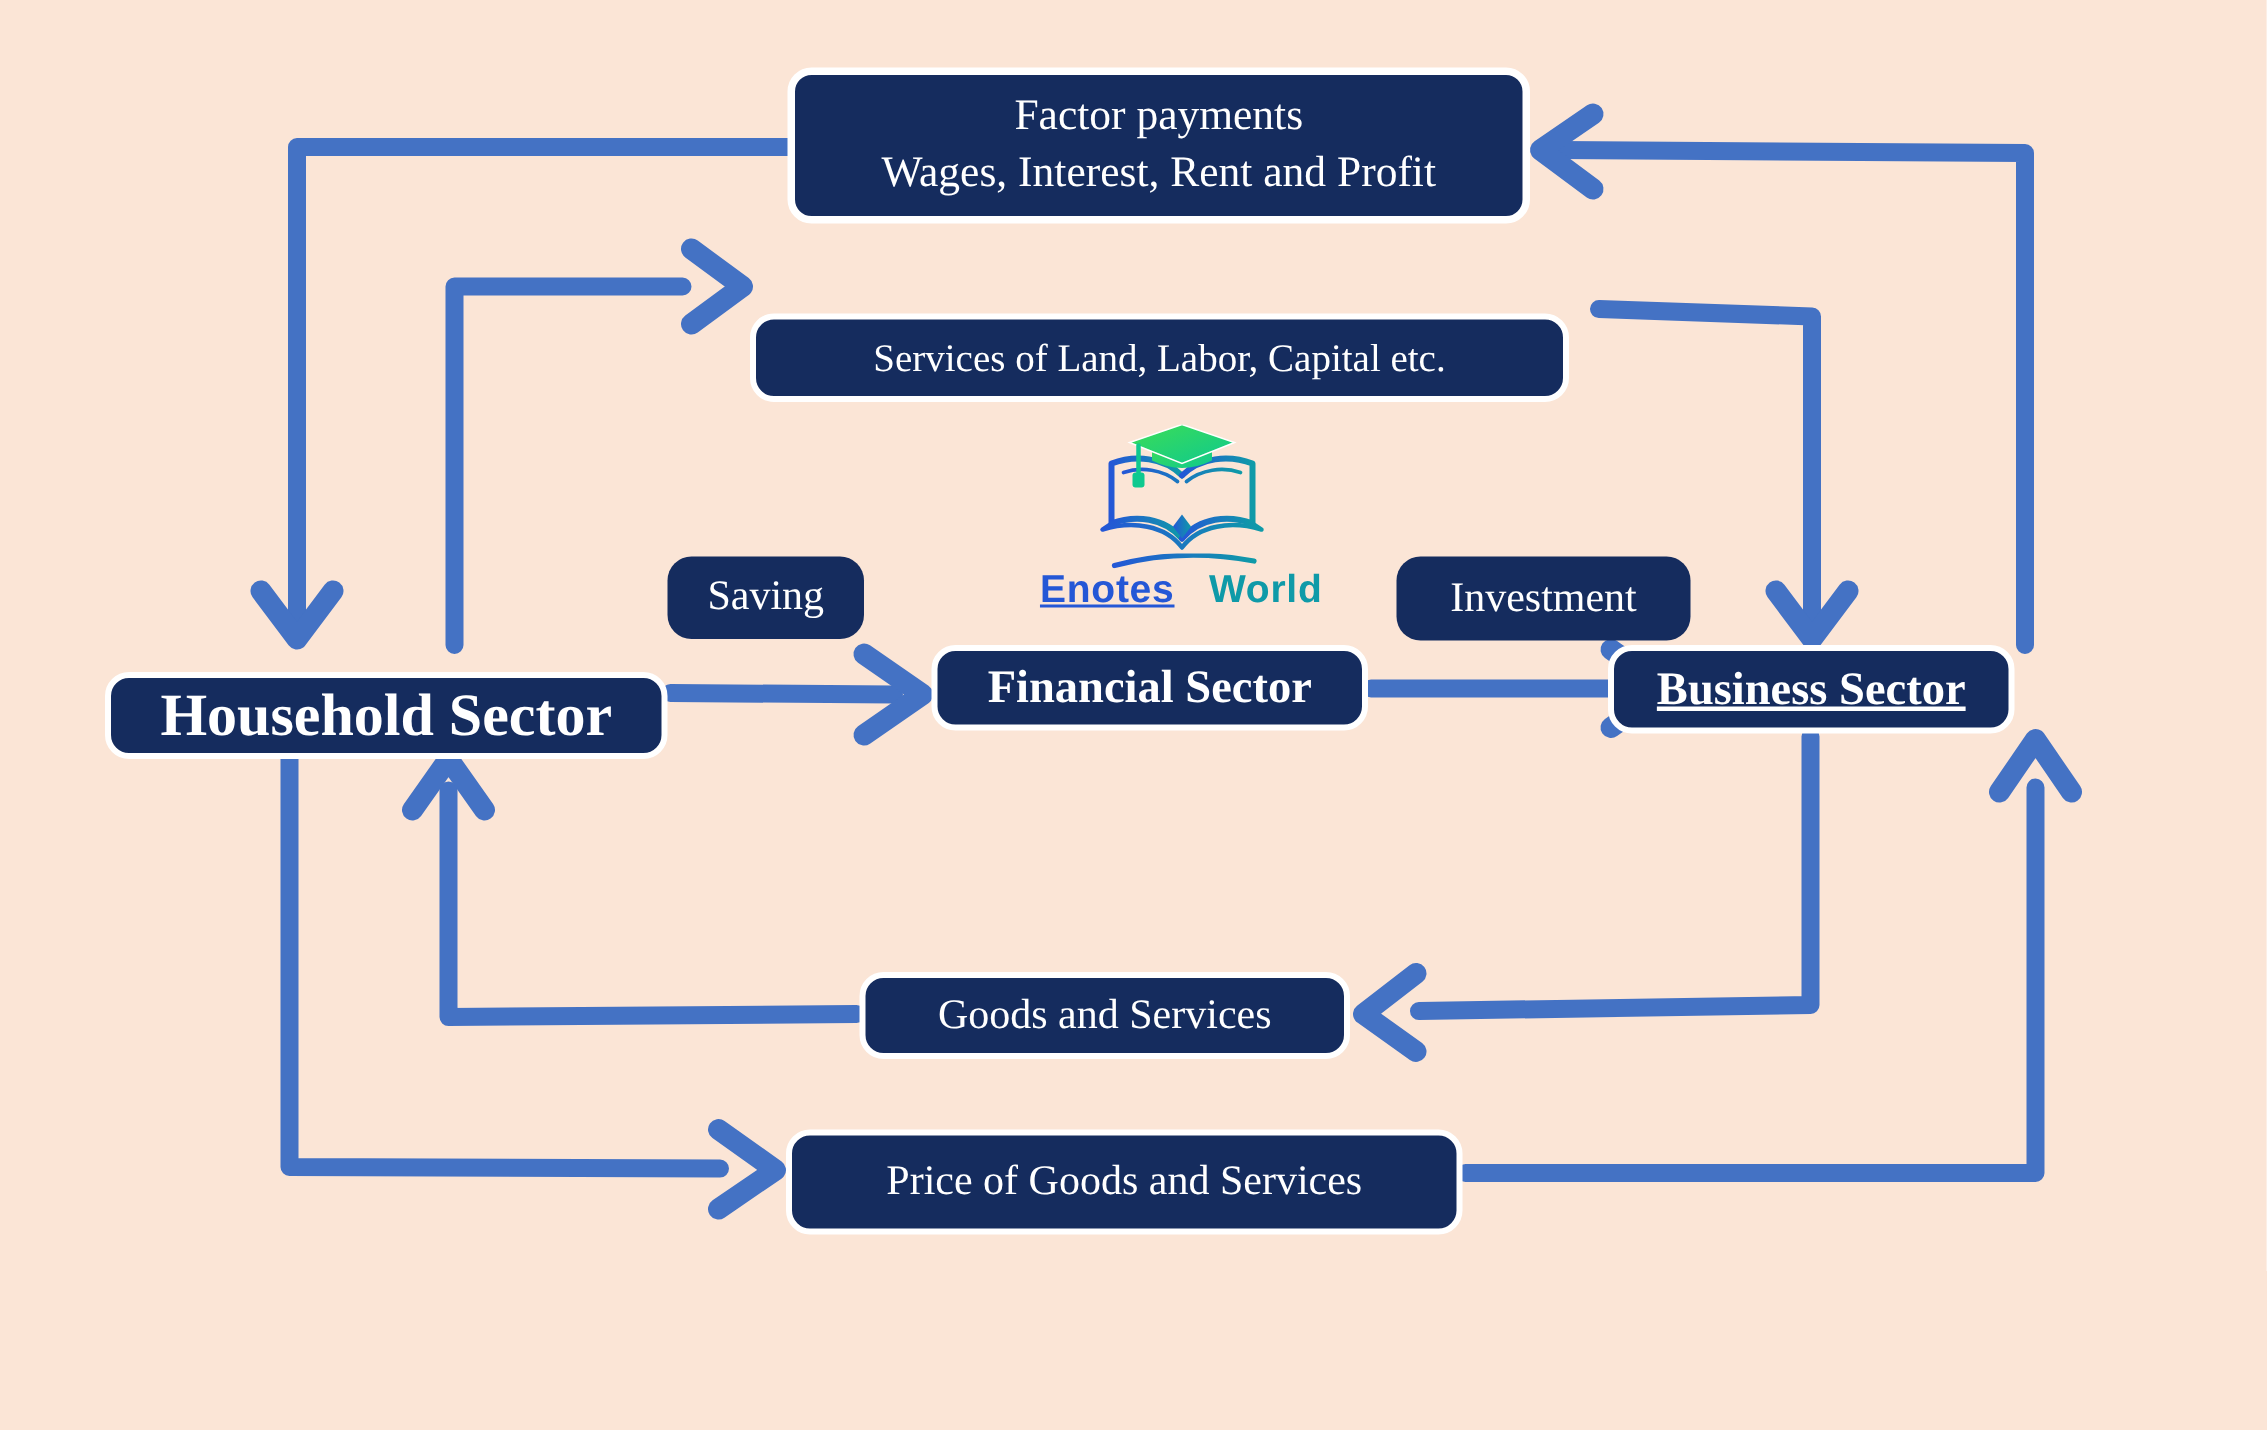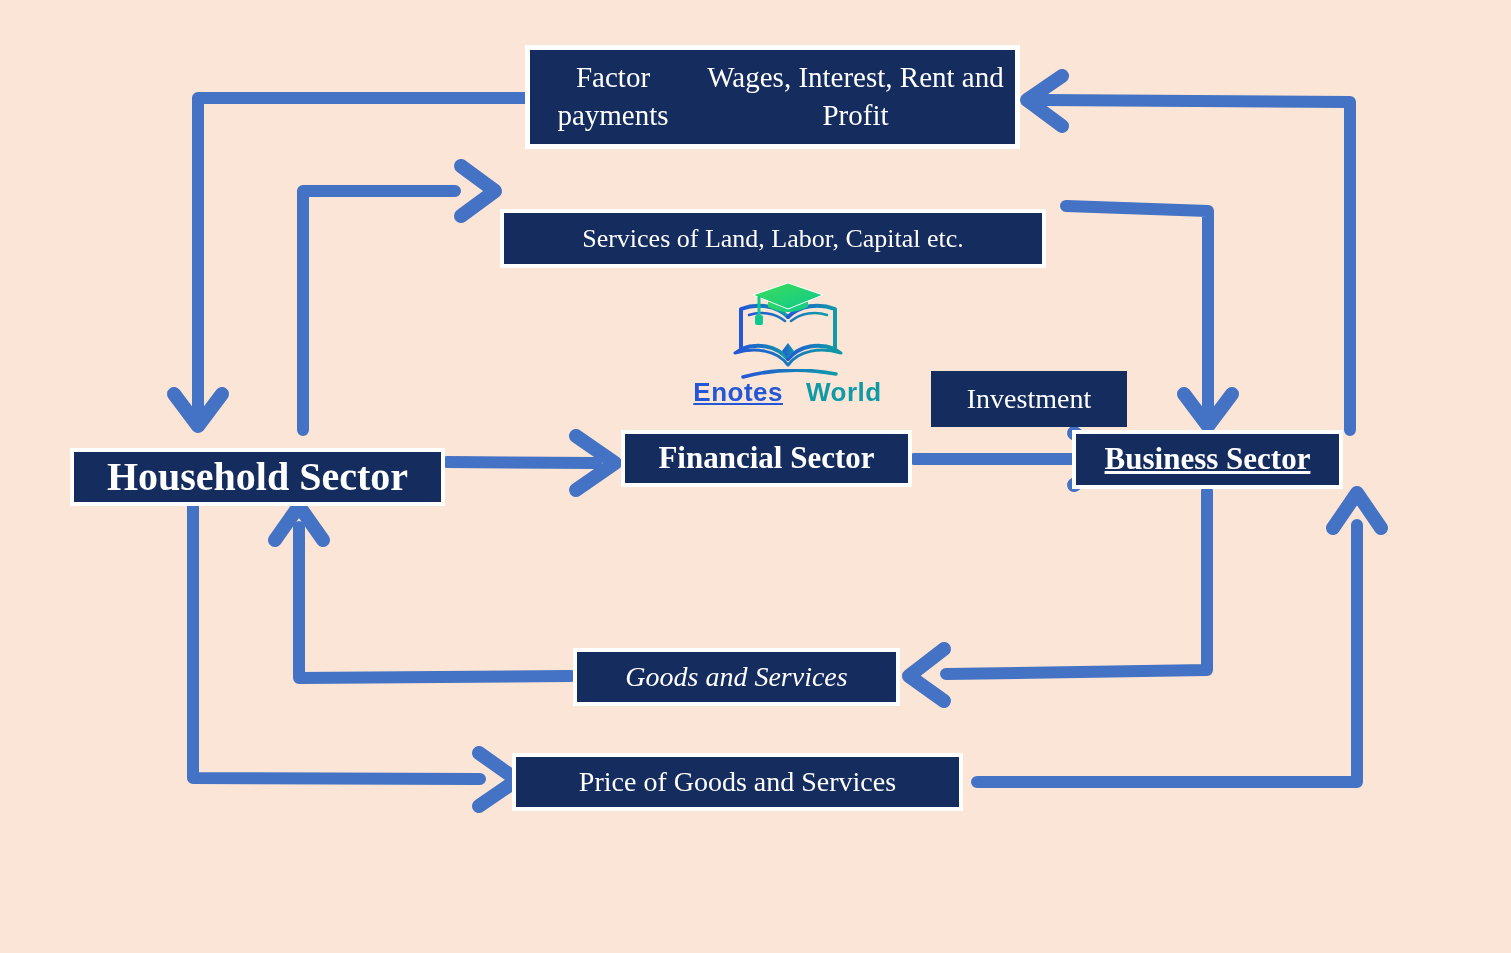--- a/index.html
+++ b/index.html
@@ -19,36 +19,37 @@
     overflow:hidden;
   }
   svg.arrows{position:absolute;left:0;top:0;z-index:1;}
   svg.arrows path{fill:none;stroke:var(--arrow);stroke-linecap:round;stroke-linejoin:round;}
   svg.arrows path.shaft{stroke-width:12;}
   svg.arrows path.head{stroke-width:14;}
   .box{
     position:absolute;z-index:2;
     background:var(--navy);
     color:var(--white);
-    display:flex;flex-direction:row;align-items:center;justify-content:center;
-    text-align:center;line-height:1.3;
+    display:flex;flex-direction:column;align-items:center;justify-content:center;
+    line-height:1.3;
     box-sizing:border-box;
+    border-radius:16px;
   }
   .bordered{border:4px solid var(--white);}
   .bold{font-weight:bold;}
   
   .factor   {left:525px;top:45px;width:495px;height:104px;font-size:29px;border-width:5px;}
   .services {left:500px;top:178px;width:546px;height:59px;font-size:26px;margin-top:31px;}
   .saving   {left:445px;top:371px;width:131px;height:55px;font-size:28px;}
   .invest   {left:931px;top:371px;width:196px;height:56px;font-size:28px;}
   .household{left:70px;top:448px;width:375px;height:58px;font-size:40px;}
   .financial{left:621px;top:430px;width:291px;height:57px;font-size:31px;}
   .business {left:1072px;top:430px;width:271px;height:59px;font-size:31px;text-decoration:underline;}
-  .goods    {left:573px;top:648px;width:327px;height:58px;font-size:28px;font-style:italic;}
-  .price    {left:512px;top:753px;width:451px;height:58px;font-size:28px;}
+  .goods    {left:573px;top:648px;width:327px;height:58px;font-size:28px;}
+  .price    {left:524px;top:753px;width:451px;height:70px;font-size:28px;}
   .title    {left:205px;top:855px;width:1170px;height:61px;font-size:35px;font-weight:bold;}
   
   .logo{
     position:absolute;left:705px;top:283px;width:165px;z-index:2;
     display:flex;flex-direction:column;align-items:center;
   }
   .logo-text{
     font-family:"Liberation Sans","DejaVu Sans",sans-serif;
     font-weight:bold;font-size:26px;letter-spacing:0.5px;
     margin-top:-2px;white-space:nowrap;
@@ -116,20 +117,23 @@
 
   <div class="box bordered factor">
     <div>Factor payments</div>
     <div>Wages, Interest, Rent and Profit</div>
   </div>
 
   <div class="box bordered services">
     <div>Services of Land, Labor, Capital etc.</div>
   </div>
 
+  <div class="box saving">
+    <div>Saving</div>
+  </div>
 
   <div class="box invest">
     <div>Investment</div>
   </div>
 
   <div class="box bordered bold household">
     <div>Household Sector</div>
   </div>
 
   <div class="box bordered bold financial">

